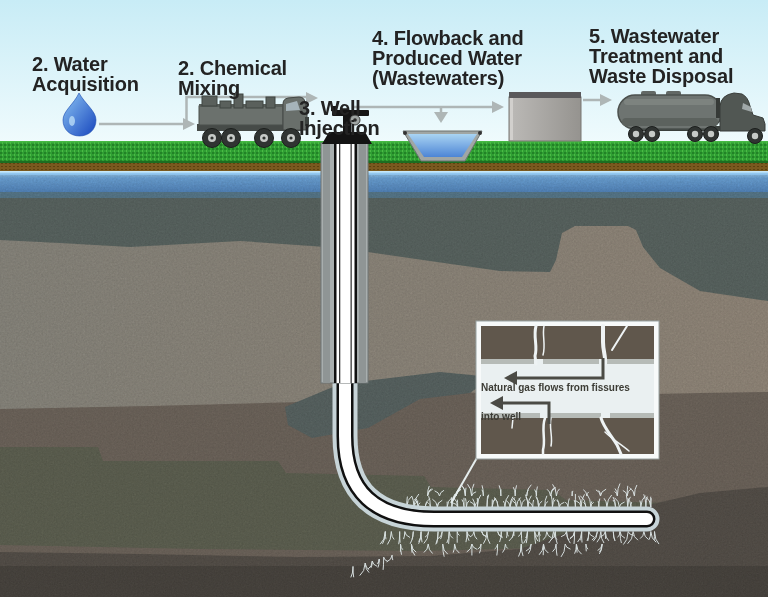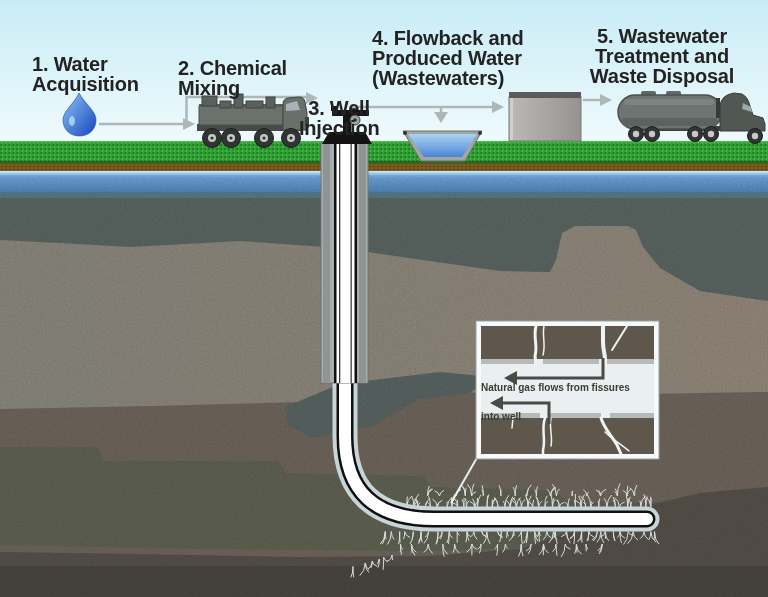--- a/index.html
+++ b/index.html
@@ -1,21 +1,21 @@
 <!DOCTYPE html>
 <html><head>
 <meta charset="utf-8">
 <style>
   html,body{margin:0;padding:0;background:#fff;}
   .scene{position:relative;width:768px;height:597px;overflow:hidden;
          font-family:"Liberation Sans",sans-serif;}
   .scene svg.bg{position:absolute;left:0;top:0;}
   .stage-label{position:absolute;font-weight:bold;font-size:20px;line-height:20px;
                color:#232323;white-space:pre-line;letter-spacing:-0.2px;}
-  .stage-label.centered{text-align:center;}
+  .stage-label.centered{text-align:left;}
   .inset-caption{position:absolute;left:481px;top:382px;width:164px;
                  font-weight:bold;font-size:10px;line-height:11px;color:#3c3c35;}
   .inset-caption .l1{white-space:nowrap;}
   .inset-caption .l2{text-align:left;margin-top:18px;padding-right:2px;}
 </style>
 </head>
 <body>
 
 <div class="scene">
 
@@ -373,21 +373,21 @@
     </g>
     <g stroke="#4b4b45" stroke-width="3" fill="none">
       <path d="M603,358 L603,378 L517,378"></path>
       <polygon points="517,371 517,385 504,378" fill="#4b4b45" stroke="none"></polygon>
       <path d="M549,424 L549,403 L503,403"></path>
       <polygon points="503,396 503,410 490,403" fill="#4b4b45" stroke="none"></polygon>
     </g>
   </g>
 </svg>
 
-<div class="stage-label" style="left:32px;top:54px;">1. Water
+<div class="stage-label" style="left:32px;top:54px;">2. Water
 Acquisition</div>
 <div class="stage-label" style="left:178px;top:58px;">2. Chemical
 Mixing</div>
 <div class="stage-label centered" style="left:299px;top:66px;width:80px;margin-top:32px;">3. Well
 Injection</div>
 <div class="stage-label" style="left:372px;top:28px;">4. Flowback and
 Produced Water
 (Wastewaters)</div>
 <div class="stage-label centered" style="left:589px;top:26px;width:146px;">5. Wastewater
 Treatment and

